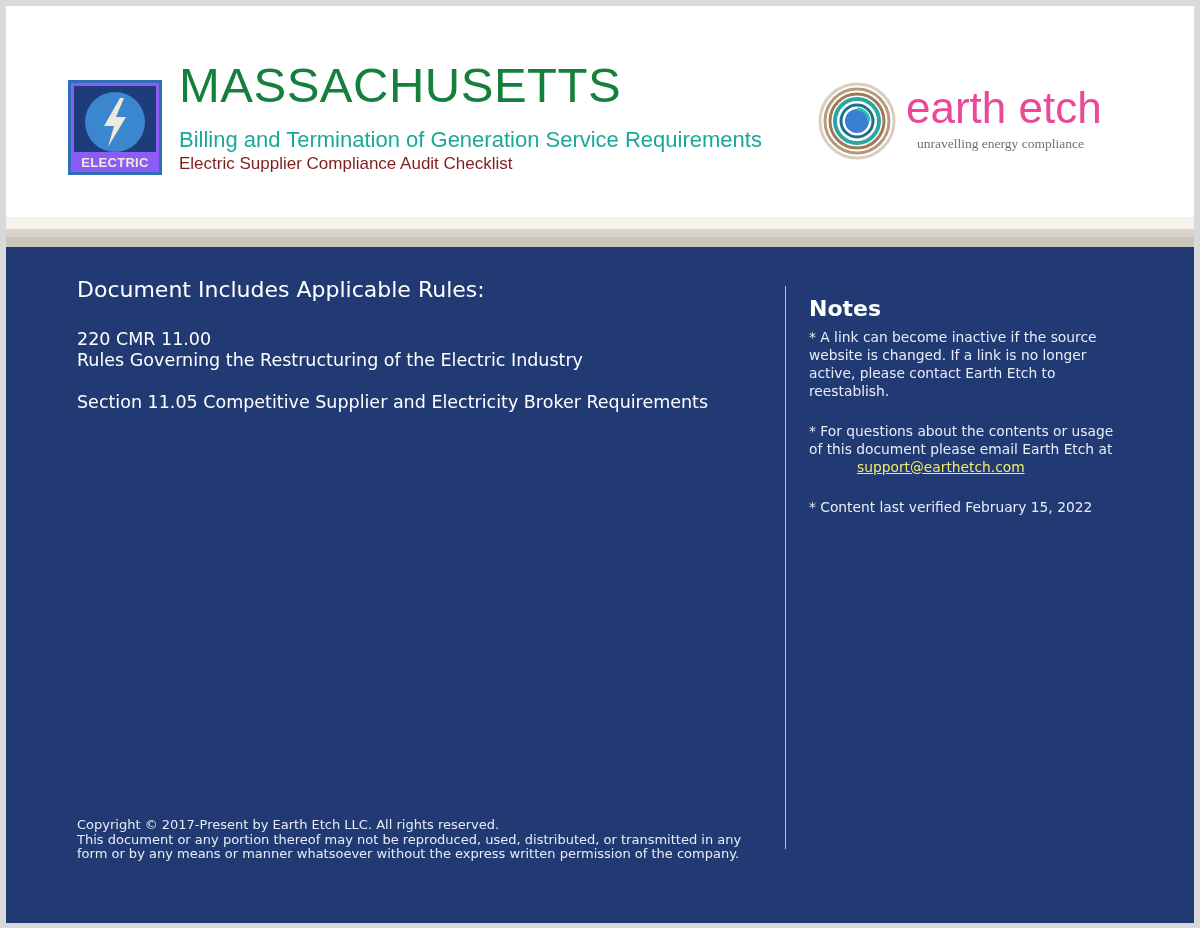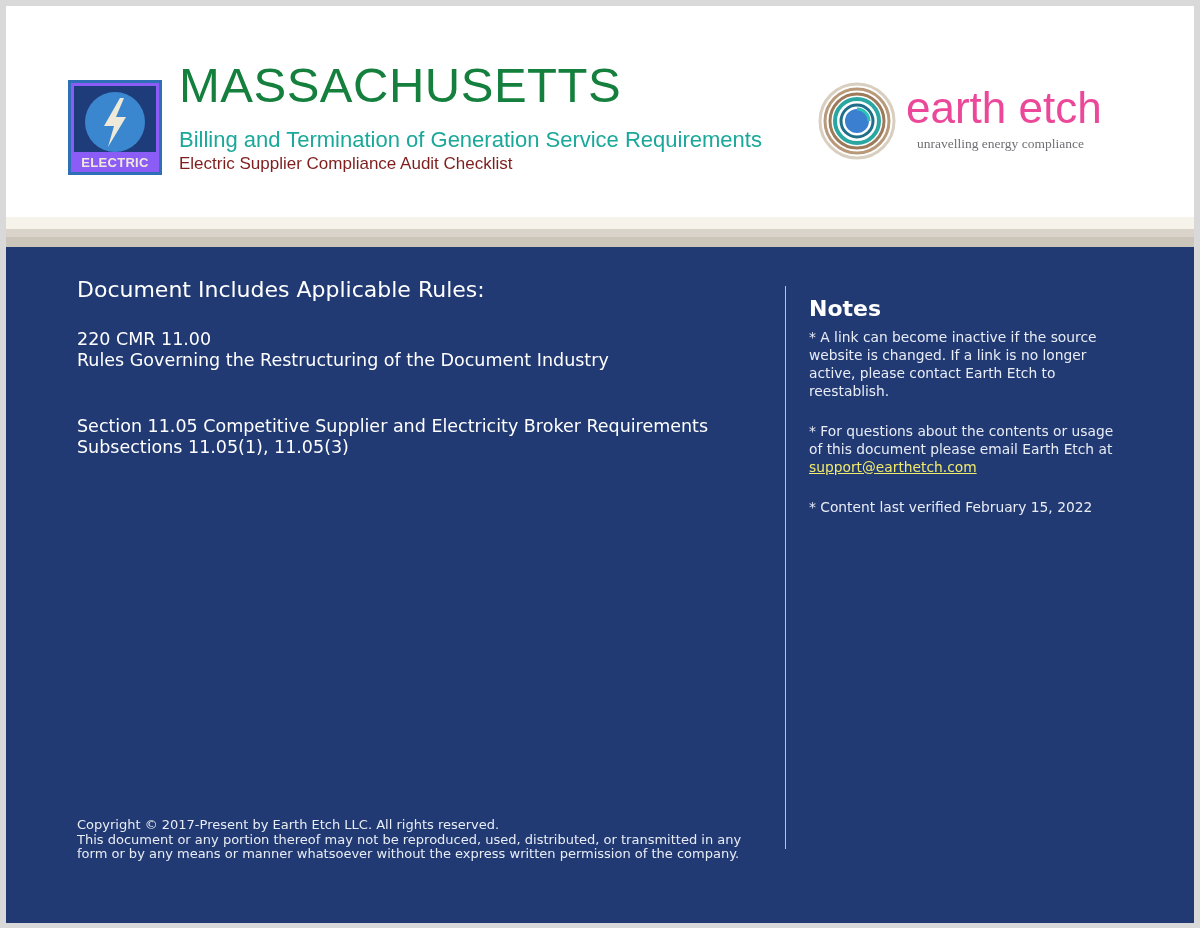--- a/index.html
+++ b/index.html
@@ -99,21 +99,21 @@
     font-size: 22px; color: #ffffff; font-weight: bold;
     font-family: "DejaVu Sans", sans-serif;
     margin-top: 16px;
   }
   .note {
     position: absolute; left: 803px; width: 310px;
     font-size: 13.8px; color: #e8ecf5; line-height: 18px;
     font-family: "DejaVu Sans", sans-serif;
   }
   .note a {
-    color: #f1ea6c; text-decoration: underline;
+    color: #f1ea6c; text-decoration: underline; margin-left: 48px;
   }
   .copyright {
     position: absolute; left: 71px; top: 812px; width: 620px;
     font-size: 13px; color: #e8ecf5; line-height: 14.5px;
     font-family: "DejaVu Sans", sans-serif;
   }
   .copyright div { white-space: nowrap; }
 </style>
 </head>
 <body>
@@ -152,25 +152,24 @@
   <div class="band-cream"></div>
   <div class="band-taupe1"></div>
   <div class="band-taupe2"></div>
 
   <div class="body"></div>
 
   <div class="rules-heading">Document Includes Applicable Rules:</div>
 
   <div class="rule-block" style="top:323px;">
     <div>220 CMR 11.00</div>
-    <div>Rules Governing the Restructuring of the Document Industry</div>
+    <div>Rules Governing the Restructuring of the Electric Industry</div>
   </div>
-  <div class="rule-block" style="top:386px;margin-top:24px;">
+  <div class="rule-block" style="top:386px;">
     <div>Section 11.05 Competitive Supplier and Electricity Broker Requirements</div>
-    <div>Subsections 11.05(1), 11.05(3)</div>
   </div>
 
   <div class="divider"></div>
 
   <div class="notes-heading">Notes</div>
 
   <div class="note" style="top:322px;">* A link can become inactive if the source website is changed.  If a link is no longer active, please contact Earth Etch to reestablish.</div>
   <div class="note" style="top:416px;">
     <span>* For questions about the contents or usage of this document please email Earth Etch at</span><br>
     <a>support@earthetch.com</a>

